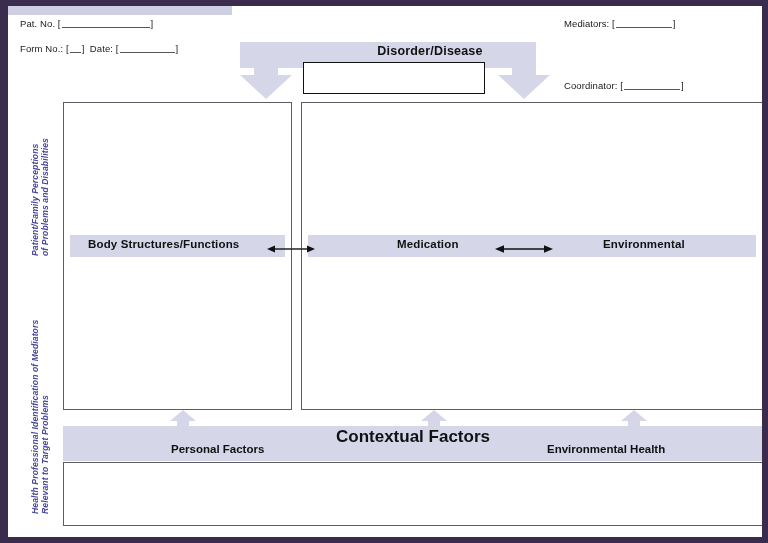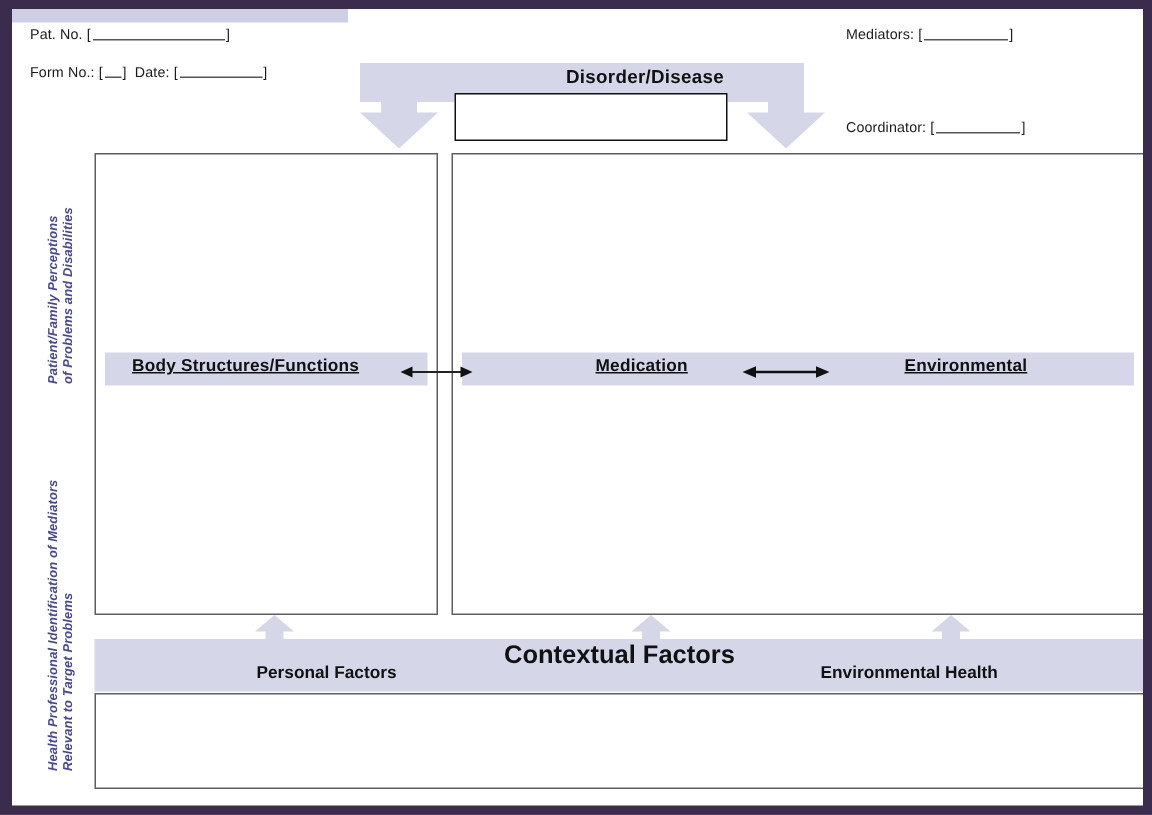--- a/index.html
+++ b/index.html
@@ -141,21 +141,20 @@
                    background: #cfcfe4; }
 
   .midlabel {
     position: absolute;
     top: 232px;
     font-size: 11.5px;
     font-weight: bold;
     color: #111;
     white-space: nowrap;
     letter-spacing: .15px;
-    text-decoration: underline;
   }
   #label-body   { left: 80px;  }
   #label-act    { left: 389px; }
   #label-part   { left: 595px; }
 
   
   .darrow {
     position: absolute;
     height: 10px;
   }

